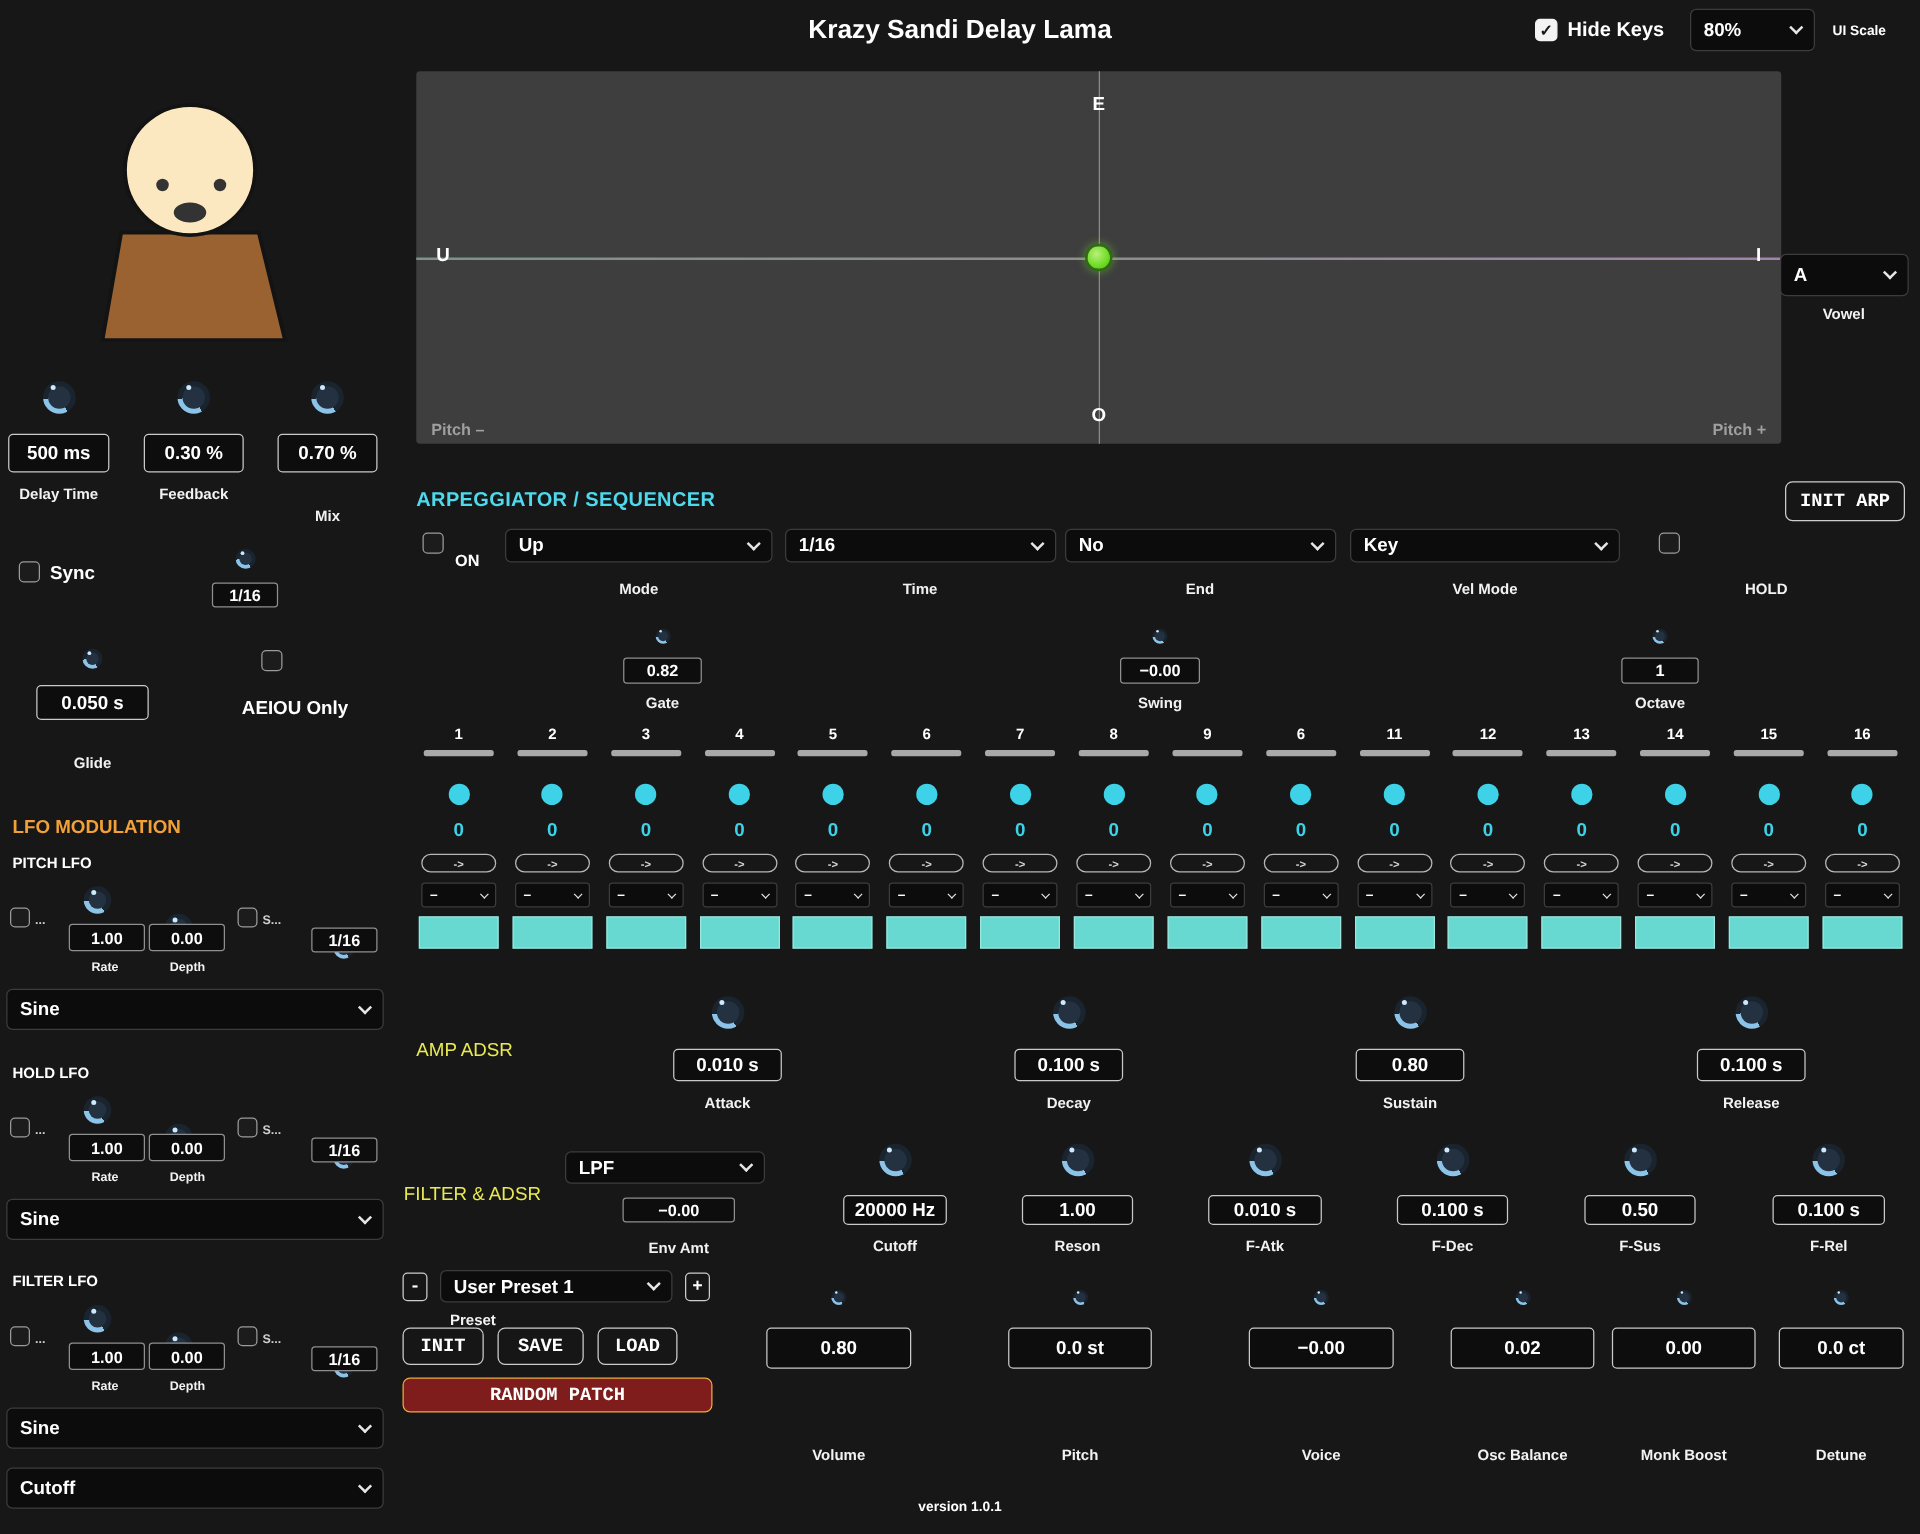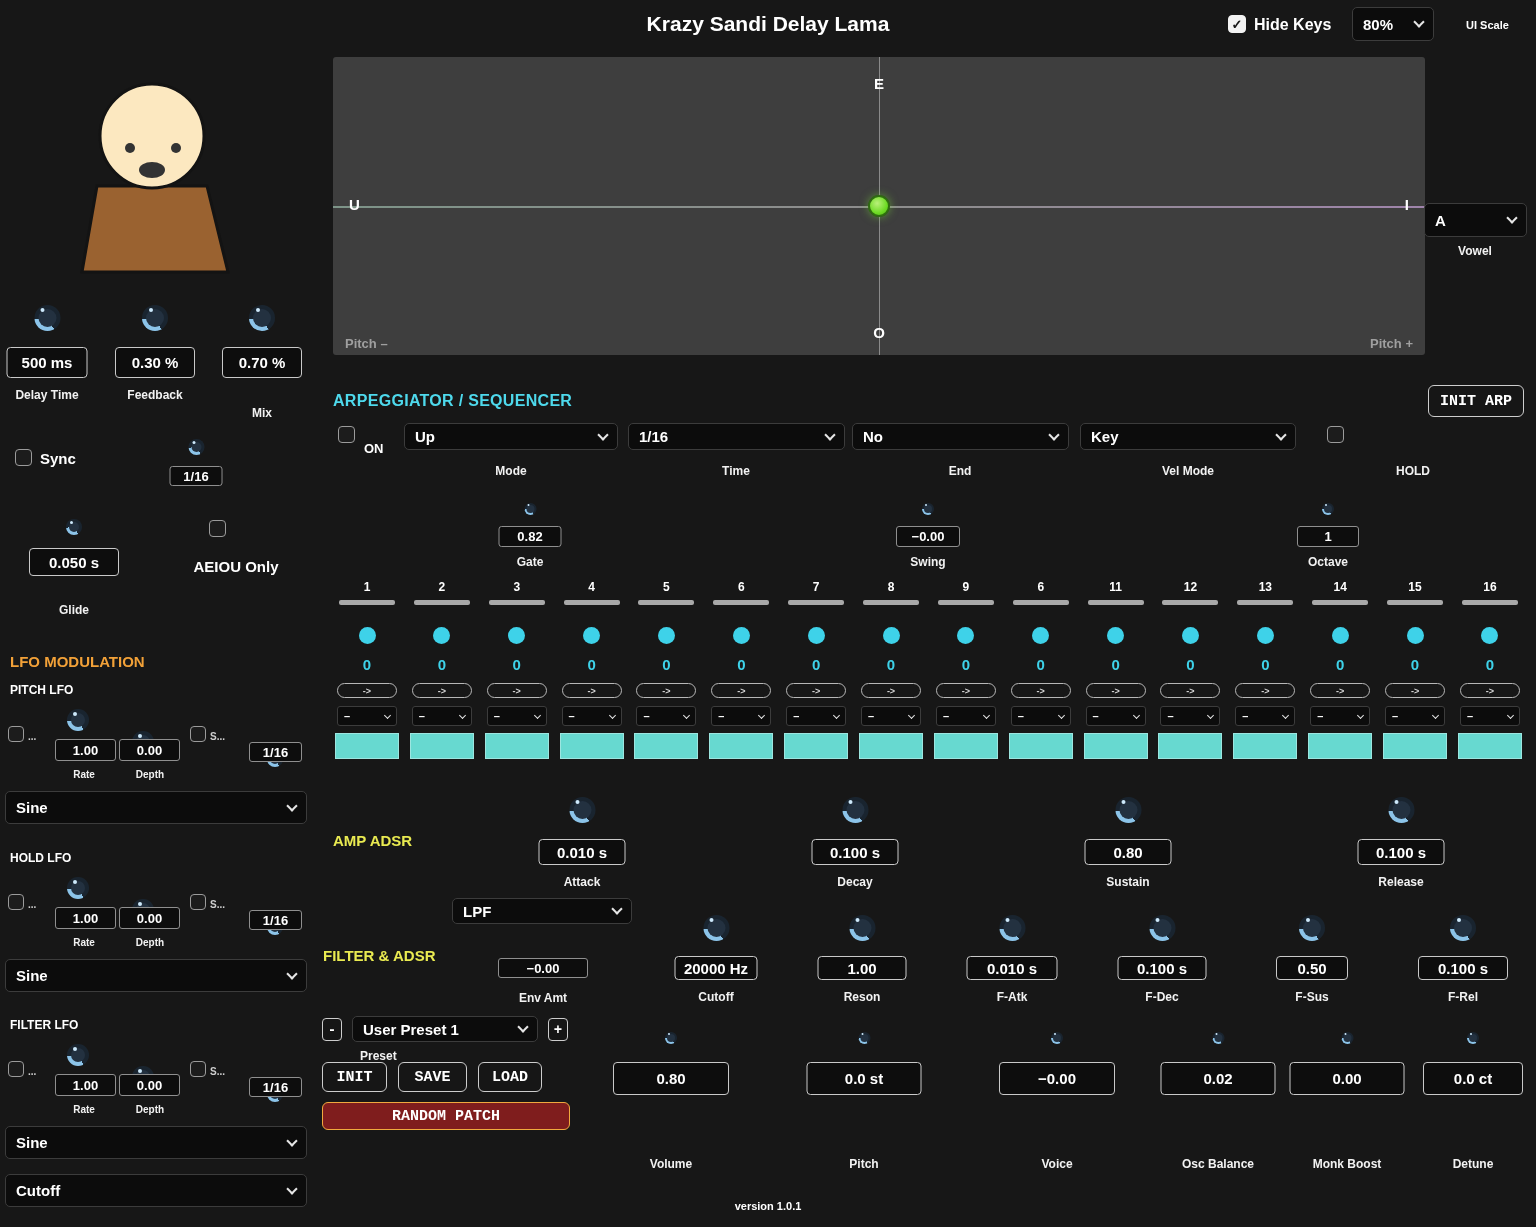--- a/index.html
+++ b/index.html
@@ -26,21 +26,21 @@
   .cb-sm { width:16px; height:16px; }
   .cb.checked { background:#f3f3f3; border-color:#f3f3f3; display:flex; align-items:center; justify-content:center;
                 color:#161616; font-size:13px; font-weight:700; }
 
   .btn { background:#161616; border:1px solid #cdcdcd; border-radius:6px; color:#fff; font-weight:700; font-size:15px;
          display:flex; align-items:center; justify-content:center; cursor:pointer; white-space:nowrap;font-family:Liberation Mono, monospace; }
   .btn-orange { background:#7f1d1d; border-color:#f1a93e; }
 
   .sec-cyan   { color:#4ed9ec; font-weight:700; font-size:16px; letter-spacing:.3px; white-space:nowrap; }
   .sec-orange { color:#f2a138; font-weight:700; font-size:15px; white-space:nowrap; }
-  .sec-yellow { color:#e9ea51; font-weight:700; font-size:15px; white-space:nowrap; }
+  .sec-yellow { color:#e9ea51; font-weight:400; font-size:15px; white-space:nowrap; }
 
   .knob { width:26px; height:26px; border-radius:50%; position:relative; flex:none; cursor:pointer;
           background:conic-gradient(from 150deg, #8cc4e9 0 115deg, #19242f 115deg 360deg); }
   .knob::before { content:""; position:absolute; inset:4px; border-radius:50%; background:#233140; }
   .knob::after  { content:""; position:absolute; width:4px; height:4px; border-radius:50%; background:#cde9fb; left:26%; top:12%; }
   .knob-sm { width:16px; height:16px; }
   .knob-sm::before { inset:3px; }
   .knob-sm::after  { width:3px; height:3px; }
   .knob-xs { width:12px; height:12px; }
   .knob-xs::before { inset:2px; }
@@ -69,21 +69,21 @@
 </head>
 <body>
 
 <div class="abs" style="left:0;top:12px;width:100%;text-align:center;font-size:21px;font-weight:700">Krazy Sandi Delay Lama</div>
 
 <div class="abs cb checked" style="left:1228px;top:15px;width:18px;height:18px">
   <span>✓</span>
 </div>
 <div class="abs" style="left:1254px;top:16px;font-size:16px;font-weight:700">Hide Keys</div>
 
-<div class="abs dd" style="left:1352px;top:7px;width:82px;height:34px">
+<div class="abs dd" style="left:1352px;top:7px;width:100px;height:34px">
   <span>80%</span>
   <span class="chev"></span>
 </div>
 <div class="abs" style="left:1466px;top:19px;font-size:11px;font-weight:700">UI Scale</div>
 
 <svg class="abs" style="left:38px;top:58px" width="230" height="220" viewBox="0 0 230 220">
   <polygon points="59,128 169,128 190,214 44,214" fill="#9a6230" stroke="#131313" stroke-width="3"></polygon>
   <circle cx="114" cy="78" r="52" fill="#fce8c0" stroke="#131313" stroke-width="3"></circle>
   <circle cx="92" cy="90" r="5" fill="#333"></circle>
   <circle cx="138" cy="90" r="5" fill="#333"></circle>
@@ -510,21 +510,21 @@
   <div class="knob"></div>
   <div class="vbox" style="width:87px;height:26px;margin-top:16px">0.80</div>
   <div class="lbl" style="margin-top:10px">Sustain</div>
 </div>
 <div class="pg" style="left:1401px;top:797px">
   <div class="knob"></div>
   <div class="vbox" style="width:87px;height:26px;margin-top:16px">0.100 s</div>
   <div class="lbl" style="margin-top:10px">Release</div>
 </div>
 
-<div class="abs dd" style="left:452px;top:898px;width:180px;height:26px">
+<div class="abs dd" style="left:452px;top:921px;width:160px;height:26px">
   <span>LPF</span>
   <span class="chev"></span>
 </div>
 <div class="abs sec-yellow" style="left:323px;top:947px">FILTER &amp; ADSR</div>
 
 <div class="abs vbox thin" style="left:498px;top:958px;width:90px;height:20px">−0.00</div>
 <div class="abs lbl" style="left:543px;top:991px;transform:translateX(-50%)">Env Amt</div>
 
 <div class="pg" style="left:716px;top:915px">
   <div class="knob"></div>
@@ -541,21 +541,21 @@
   <div class="vbox" style="width:91px;height:24px;margin-top:15px">0.010 s</div>
   <div class="lbl" style="margin-top:10px">F-Atk</div>
 </div>
 <div class="pg" style="left:1162px;top:915px">
   <div class="knob"></div>
   <div class="vbox" style="width:89px;height:24px;margin-top:15px">0.100 s</div>
   <div class="lbl" style="margin-top:10px">F-Dec</div>
 </div>
 <div class="pg" style="left:1312px;top:915px">
   <div class="knob"></div>
-  <div class="vbox" style="width:72px;height:24px;margin-top:15px">0.50</div>
+  <div class="vbox" style="width:89px;height:24px;margin-top:15px">0.50</div>
   <div class="lbl" style="margin-top:10px">F-Sus</div>
 </div>
 <div class="pg" style="left:1463px;top:915px">
   <div class="knob"></div>
   <div class="vbox" style="width:90px;height:24px;margin-top:15px">0.100 s</div>
   <div class="lbl" style="margin-top:10px">F-Rel</div>
 </div>
 
 <div class="abs btn" style="left:322px;top:1018px;width:20px;height:23px;border-radius:4px;font-size:14px">-</div>
 <div class="abs dd" style="left:352px;top:1016px;width:186px;height:26px">

